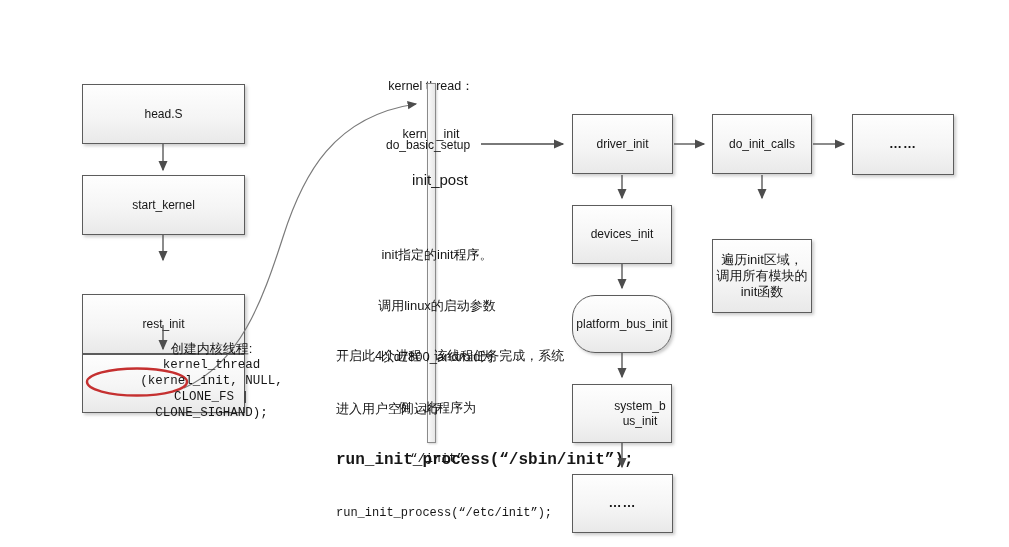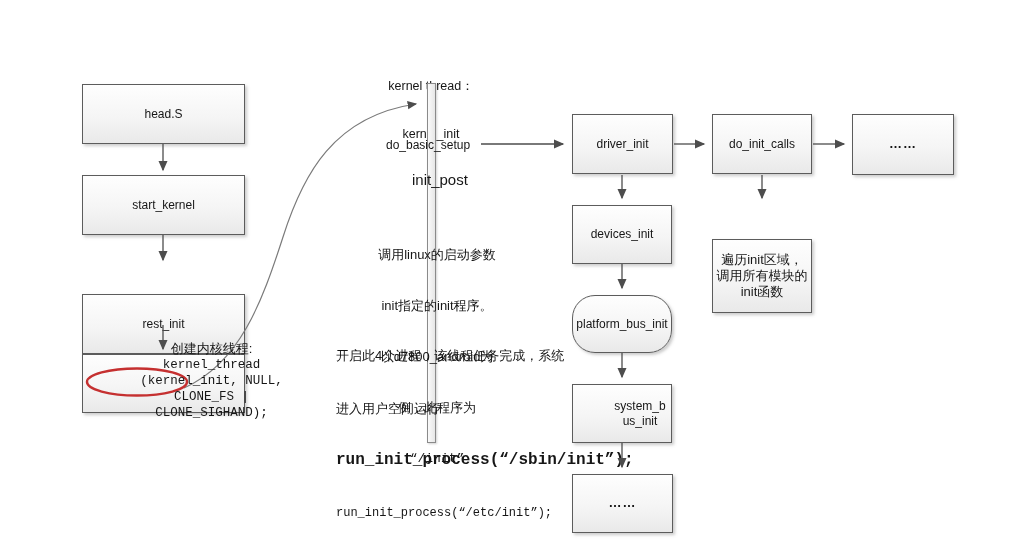--- a/index.html
+++ b/index.html
@@ -60,22 +60,22 @@
     <div>kernel thread：</div>
     <div>kernel_init</div>
   </div>
 
   <div class="bar"></div>
 
   <div class="lbl" style="left:386px;top:138px;font-size:12px;">do_basic_setup</div>
   <div class="lbl" style="left:412px;top:171px;font-size:15px;">init_post</div>
 
   <div class="lbl center-text cn" style="left:353px;top:212px;width:168px;line-height:17px;">
+    <div>init指定的init程序。</div>
     <div>调用linux的启动参数</div>
-    <div>init指定的init程序。</div>
     <div>以d7800_android为</div>
     <div>例，此程序为</div>
     <div class="mono">“/init”</div>
   </div>
 
   <div class="lbl cn" style="left:336px;top:312px;line-height:17.5px;">
     <div>开启此4个进程，该线程任务完成，系统</div>
     <div>进入用户空间运行</div>
     <div class="mono" style="font-size:16px;font-weight:bold;">run_init_process(“/sbin/init”);</div>
     <div class="mono" style="font-size:12px;">run_init_process(“/etc/init”);</div>

